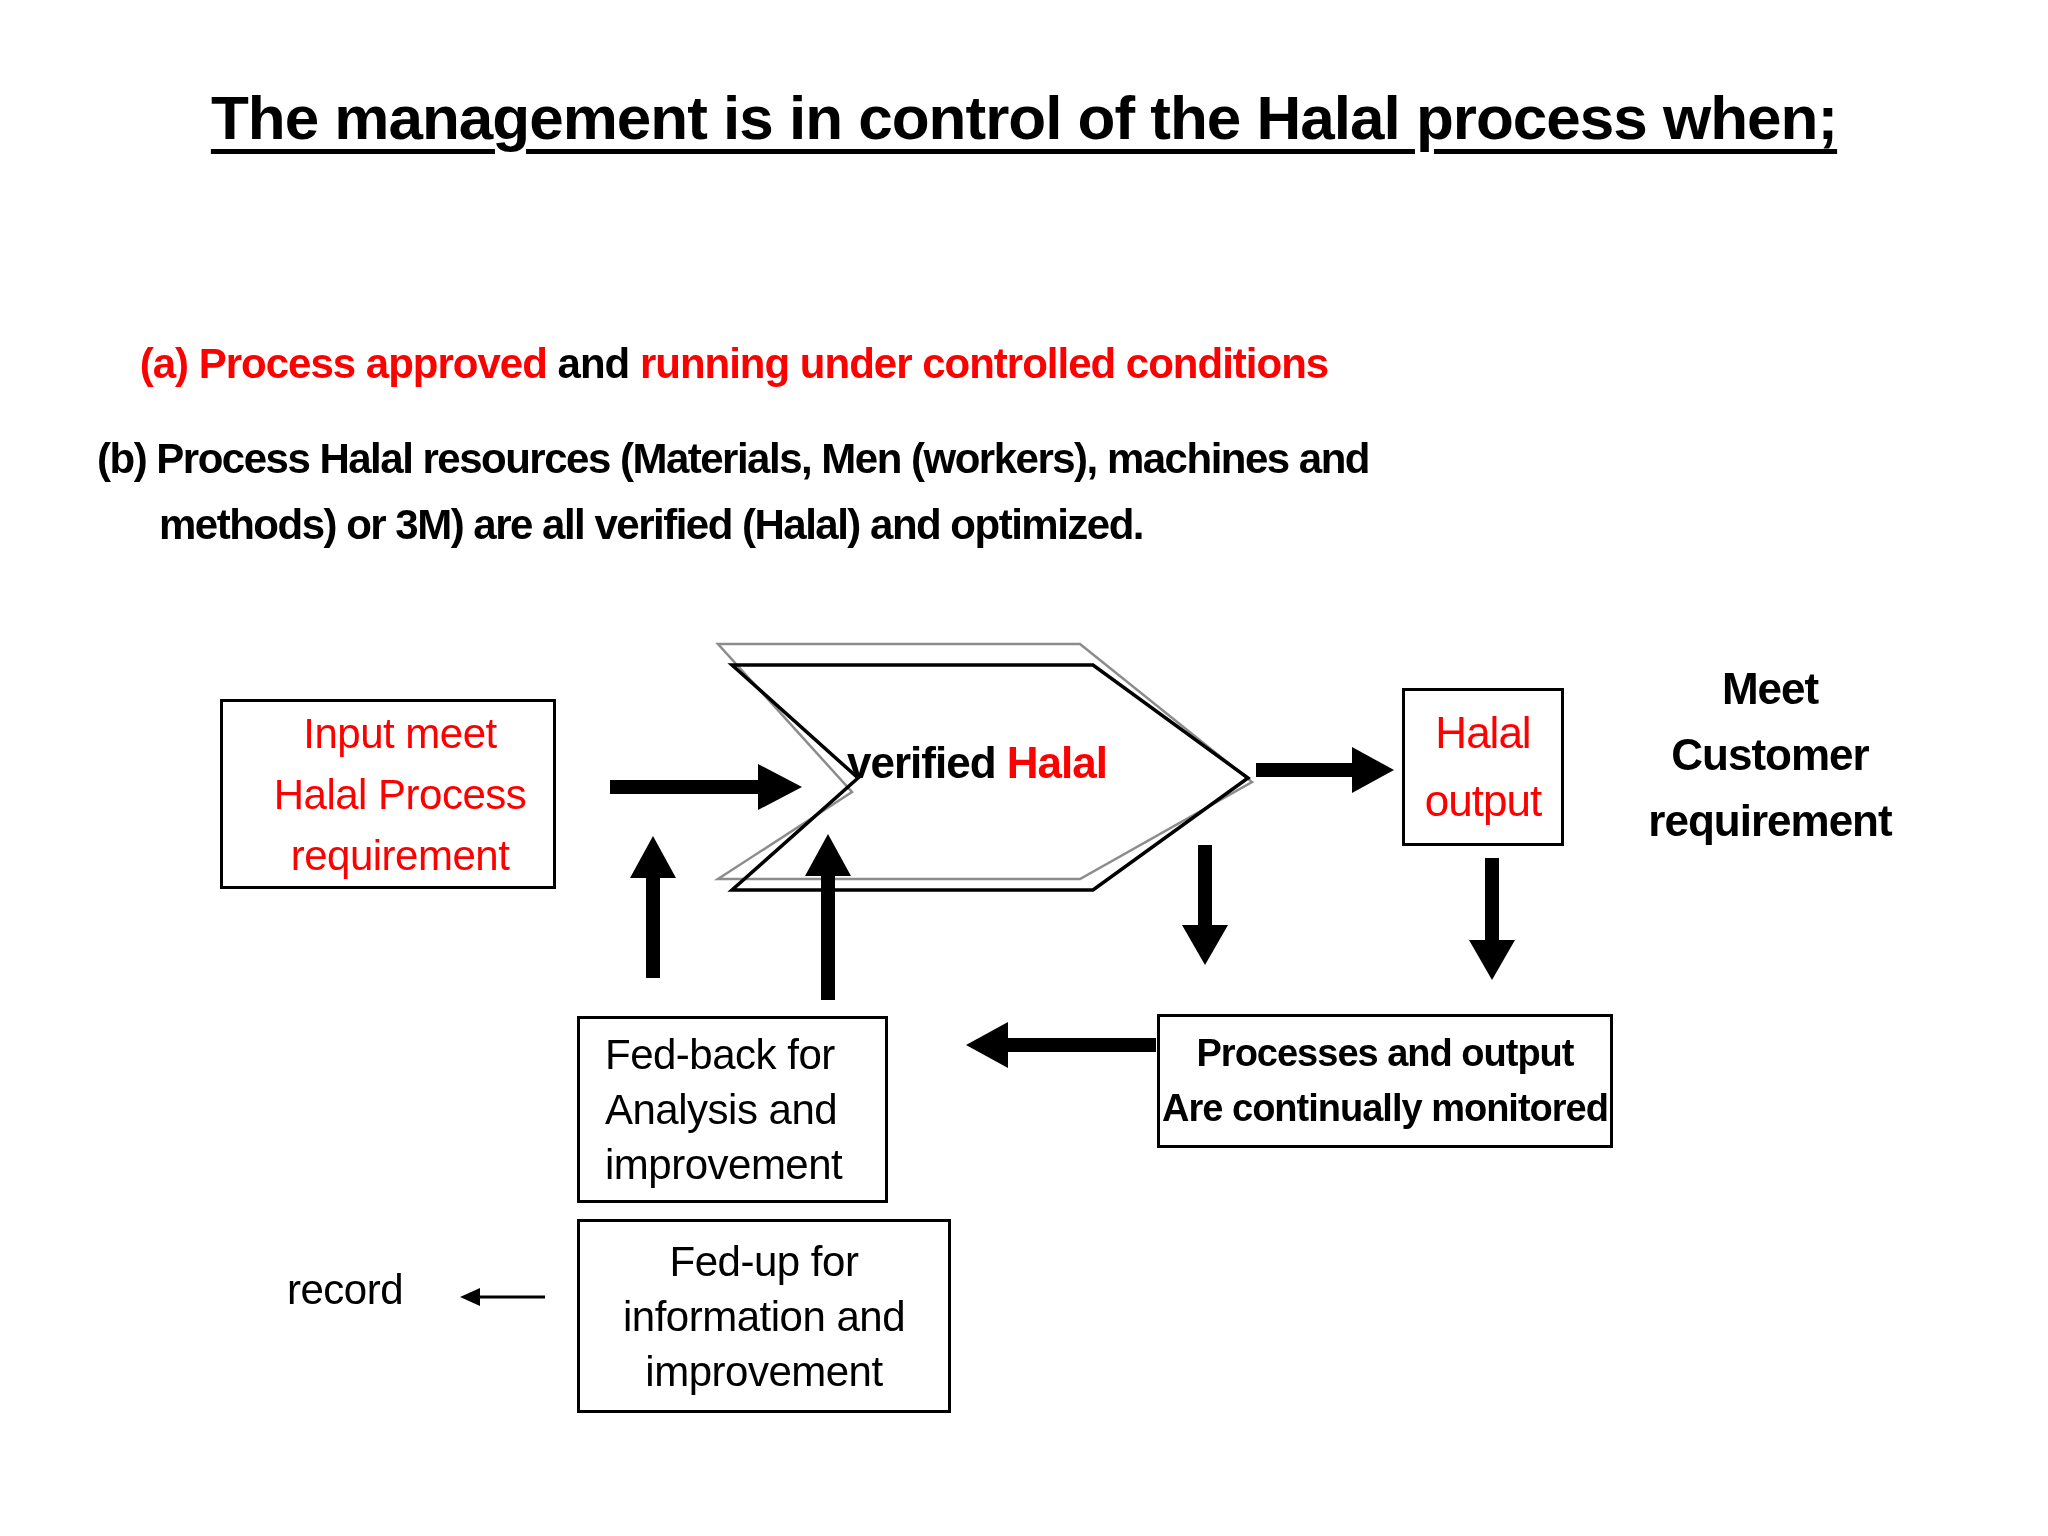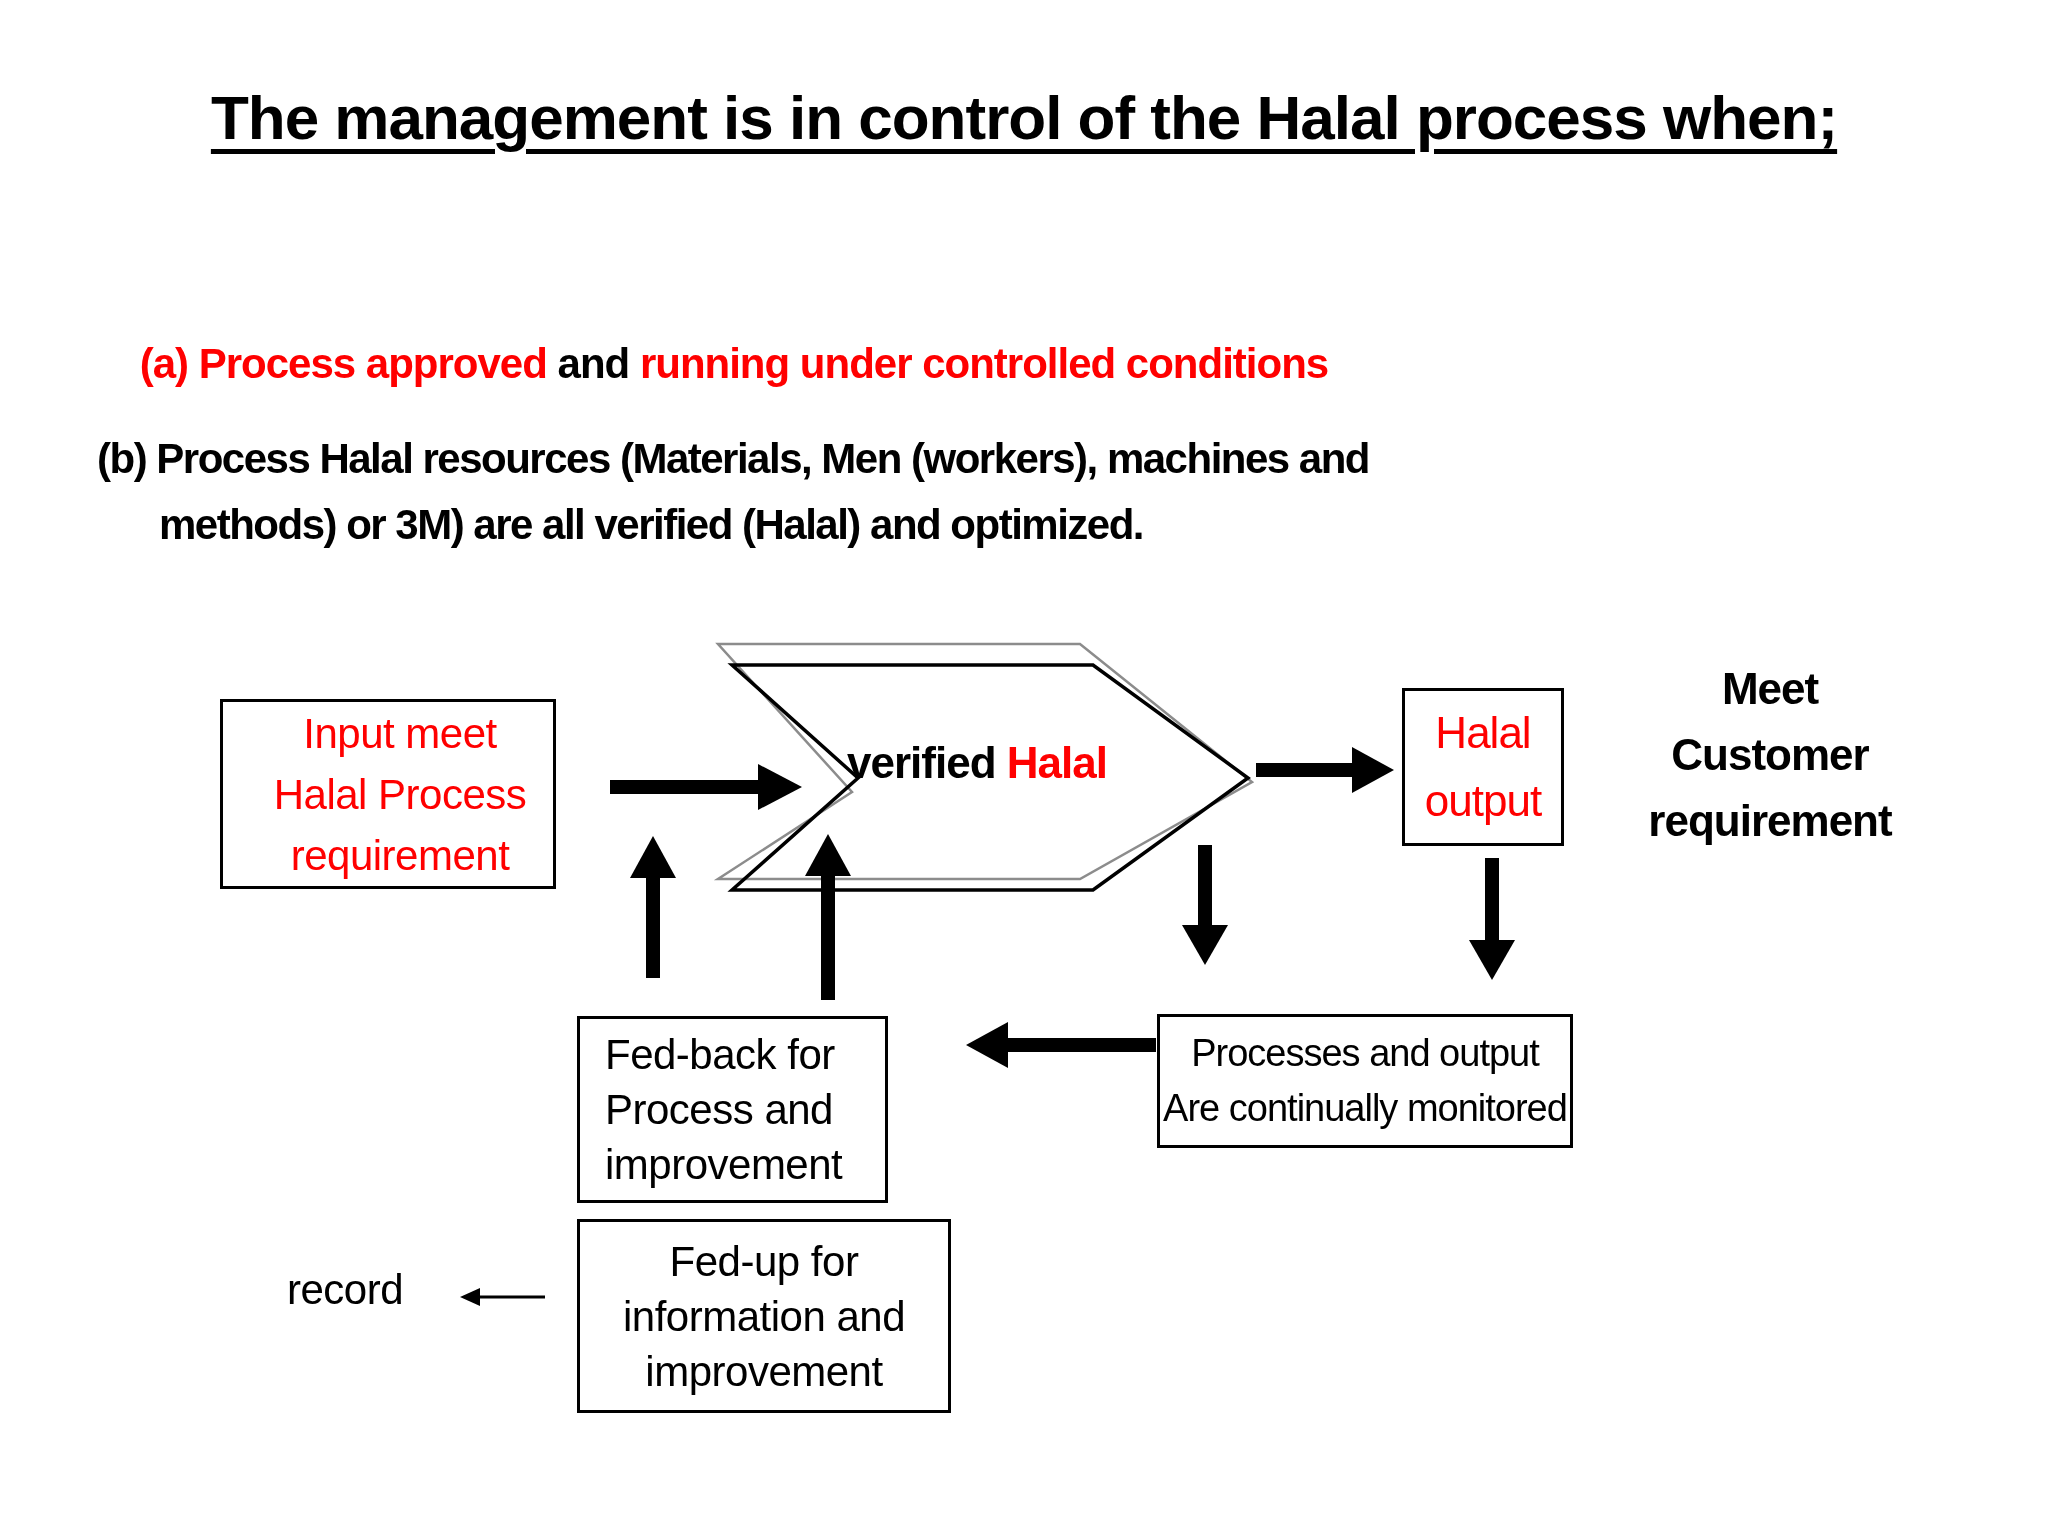--- a/index.html
+++ b/index.html
@@ -28,22 +28,22 @@
   }
   .input-box{
     left:220px;top:699px;width:336px;height:190px;
     color:#ff0000;font-size:42px;letter-spacing:-0.5px;line-height:61px;text-align:center;padding-left:24px;
   }
   .output-box{
     left:1402px;top:688px;width:162px;height:158px;
     color:#ff0000;font-size:44px;letter-spacing:-1px;line-height:68px;text-align:center;
   }
   .monitor-box{
-    left:1157px;top:1014px;width:416px;height:134px;
-    font-size:38px;letter-spacing:-1px;line-height:55px;text-align:center;
+    left:1157px;top:1014px;width:456px;height:134px;
+    font-size:38px;letter-spacing:-1px;line-height:55px;text-align:center;font-weight:bold;
   }
   .fedback-box{
     left:577px;top:1016px;width:311px;height:187px;
     font-size:42px;letter-spacing:-0.5px;line-height:55px;
     align-items:flex-start;padding-left:25px;text-align:left;
   }
   .fedup-box{
     left:577px;top:1219px;width:374px;height:194px;
     font-size:42px;letter-spacing:-0.5px;line-height:55px;text-align:center;
   }
@@ -144,21 +144,21 @@
     <div>requirement</div>
   </div>
 
   <div class="dbox monitor-box">
     <div>Processes and output</div>
     <div>Are continually monitored</div>
   </div>
 
   <div class="dbox fedback-box">
     <div>Fed-back for</div>
-    <div>Process and</div>
+    <div>Analysis and</div>
     <div>improvement</div>
   </div>
 
   <div class="dbox fedup-box">
     <div>Fed-up for</div>
     <div>information and</div>
     <div>improvement</div>
   </div>
 
   <div class="abs record-label">record</div>

